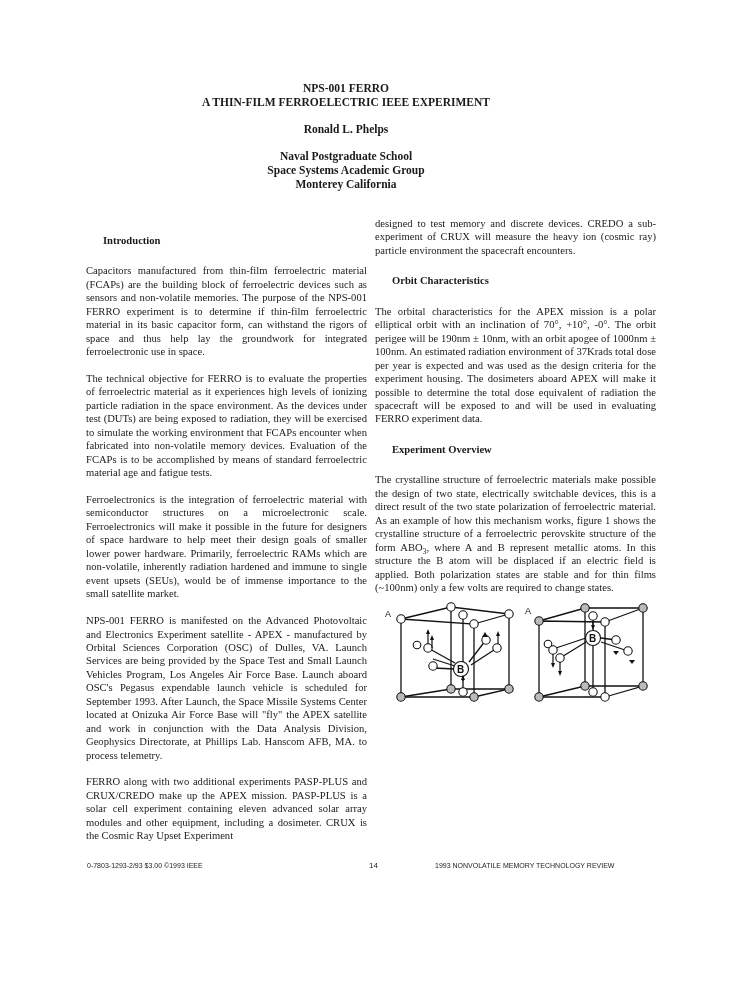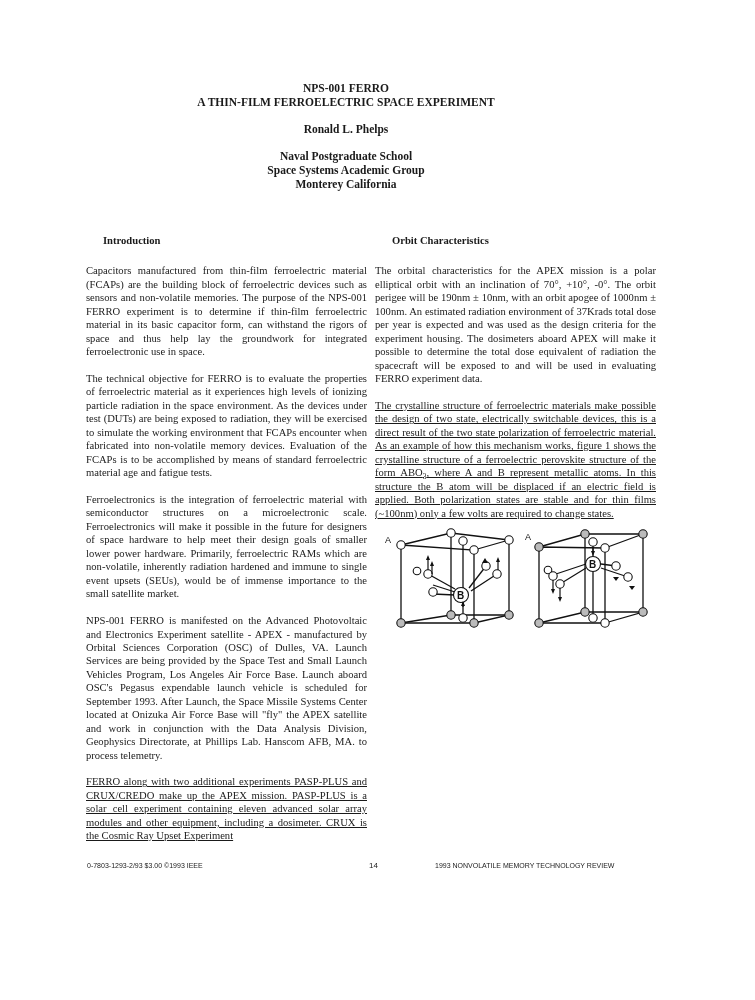--- a/index.html
+++ b/index.html
@@ -11,54 +11,56 @@
   .author { top:123px; font-size:11.5px; }
   .aff1 { top:150px; font-size:11.5px; }
   .aff2 { top:164px; font-size:11.5px; }
   .aff3 { top:178px; font-size:11.5px; }
 
   .col { position:absolute; top:217px; width:281px; font-size:10.6px; line-height:13.45px; }
   .col.left { left:86px; }
   .col.right { left:375px; width:281px; }
   .col h3 { margin:17px; font-size:10.6px; font-weight:bold; line-height:13.45px; }
   .col p { margin:0 0 13.4px 0; text-align:justify; }
-  .col p.nomargin { margin-bottom:0;text-decoration:underline; }
+  .col p.nomargin { margin-bottom:0; }
   sub { font-size:7.5px; line-height:0; }
 
   .figure { position:relative; width:281px; height:110px; margin:6px 0 8px 0; }
   .figure svg { position:absolute; top:0; }
   .caption { text-align:center; font-weight:bold; font-size:10.6px; margin:6px 0 16px 0; }
 
   .footer { position:absolute; top:862px; font-family:"Liberation Sans", "DejaVu Sans", sans-serif; font-size:7px; color:#222; }
   .footer.left { left:87px; }
   .footer.center { left:369px; font-size:8px; top:861px; }
   .footer.right { left:435px; }
 </style>
 </head>
 <body>
 
 <div class="header title1">NPS-001 FERRO</div>
-<div class="header title2">A THIN-FILM FERROELECTRIC SPACE EXPERIMENT</div>
+<div class="header title2">A THIN-FILM FERROELECTRIC IEEE EXPERIMENT</div>
 <div class="header author">Ronald L. Phelps</div>
 <div class="header aff1">Naval Postgraduate School</div>
 <div class="header aff2">Space Systems Academic Group</div>
 <div class="header aff3">Monterey California</div>
 
 <div class="col left">
   <h3>Introduction</h3>
   <p>Capacitors manufactured from thin-film ferroelectric material (FCAPs) are the building block of ferroelectric devices such as sensors and non-volatile memories. The purpose of the NPS-001 FERRO experiment is to determine if thin-film ferroelectric material in its basic capacitor form, can withstand the rigors of space and thus help lay the groundwork for integrated ferroelectronic use in space.</p>
   <p>The technical objective for FERRO is to evaluate the properties of ferroelectric material as it experiences high levels of ionizing particle radiation in the space environment. As the devices under test (DUTs) are being exposed to radiation, they will be exercised to simulate the working environment that FCAPs encounter when fabricated into non-volatile memory devices. Evaluation of the FCAPs is to be accomplished by means of standard ferroelectric material age and fatigue tests.</p>
   <p>Ferroelectronics is the integration of ferroelectric material with semiconductor structures on a microelectronic scale. Ferroelectronics will make it possible in the future for designers of space hardware to help meet their design goals of smaller lower power hardware. Primarily, ferroelectric RAMs which are non-volatile, inherently radiation hardened and immune to single event upsets (SEUs), would be of immense importance to the small satellite market.</p>
   <p>NPS-001 FERRO is manifested on the Advanced Photovoltaic and Electronics Experiment satellite - APEX - manufactured by Orbital Sciences Corporation (OSC) of Dulles, VA. Launch Services are being provided by the Space Test and Small Launch Vehicles Program, Los Angeles Air Force Base. Launch aboard OSC's Pegasus expendable launch vehicle is scheduled for September 1993. After Launch, the Space Missile Systems Center located at Onizuka Air Force Base will "fly" the APEX satellite and work in conjunction with the Data Analysis Division, Geophysics Directorate, at Phillips Lab. Hanscom AFB, MA. to process telemetry.</p>
   <p class="nomargin">FERRO along with two additional experiments PASP-PLUS and CRUX/CREDO make up the APEX mission. PASP-PLUS is a solar cell experiment containing eleven advanced solar array modules and other equipment, including a dosimeter. CRUX is the Cosmic Ray Upset Experiment</p>
 </div>
 
 <div class="col right">
+  <p>designed to test memory and discrete devices. CREDO a sub-experiment of CRUX will measure the heavy ion (cosmic ray) particle environment the spacecraft encounters.</p>
   <h3>Orbit Characteristics</h3>
   <p>The orbital characteristics for the APEX mission is a polar elliptical orbit with an inclination of 70°, +10°, -0°. The orbit perigee will be 190nm ± 10nm, with an orbit apogee of 1000nm ± 100nm. An estimated radiation environment of 37Krads total dose per year is expected and was used as the design criteria for the experiment housing. The dosimeters aboard APEX will make it possible to determine the total dose equivalent of radiation the spacecraft will be exposed to and will be used in evaluating FERRO experiment data.</p>
+  <h3>Experiment Overview</h3>
   <p class="nomargin"><span>The crystalline structure of ferroelectric materials make possible the design of two state, electrically switchable devices, this is a direct result of the two state polarization of ferroelectric material. As an example of how this mechanism works, figure 1 shows the crystalline structure of a ferroelectric perovskite structure of the form ABO</span><sub>3</sub><span>, where A and B represent metallic atoms. In this structure the B atom will be displaced if an electric field is applied. Both polarization states are stable and for thin films (~100nm) only a few volts are required to change states.</span></p>
 
   <div class="figure">
 
     <svg style="left:6px" width="135" height="110" viewBox="0 0 135 110">
       <g stroke="#111" stroke-width="1.3" fill="none">
         <polyline points="20,19 93,24 93,97 20,97 20,19"></polyline>
         <polyline points="20,19 70,7 128,14 93,24"></polyline>
         <polyline points="128,14 128,89 93,97"></polyline>
         <polyline points="20,97 70,89 128,89"></polyline>

